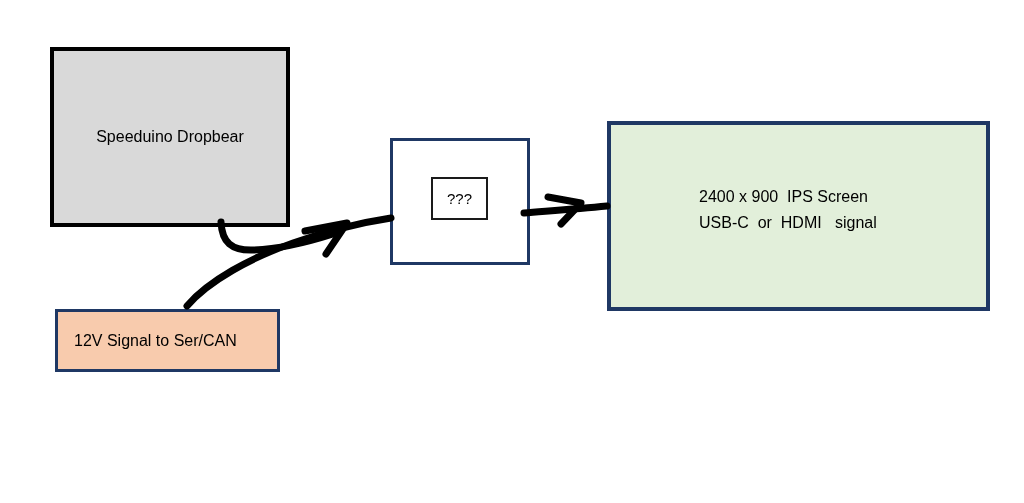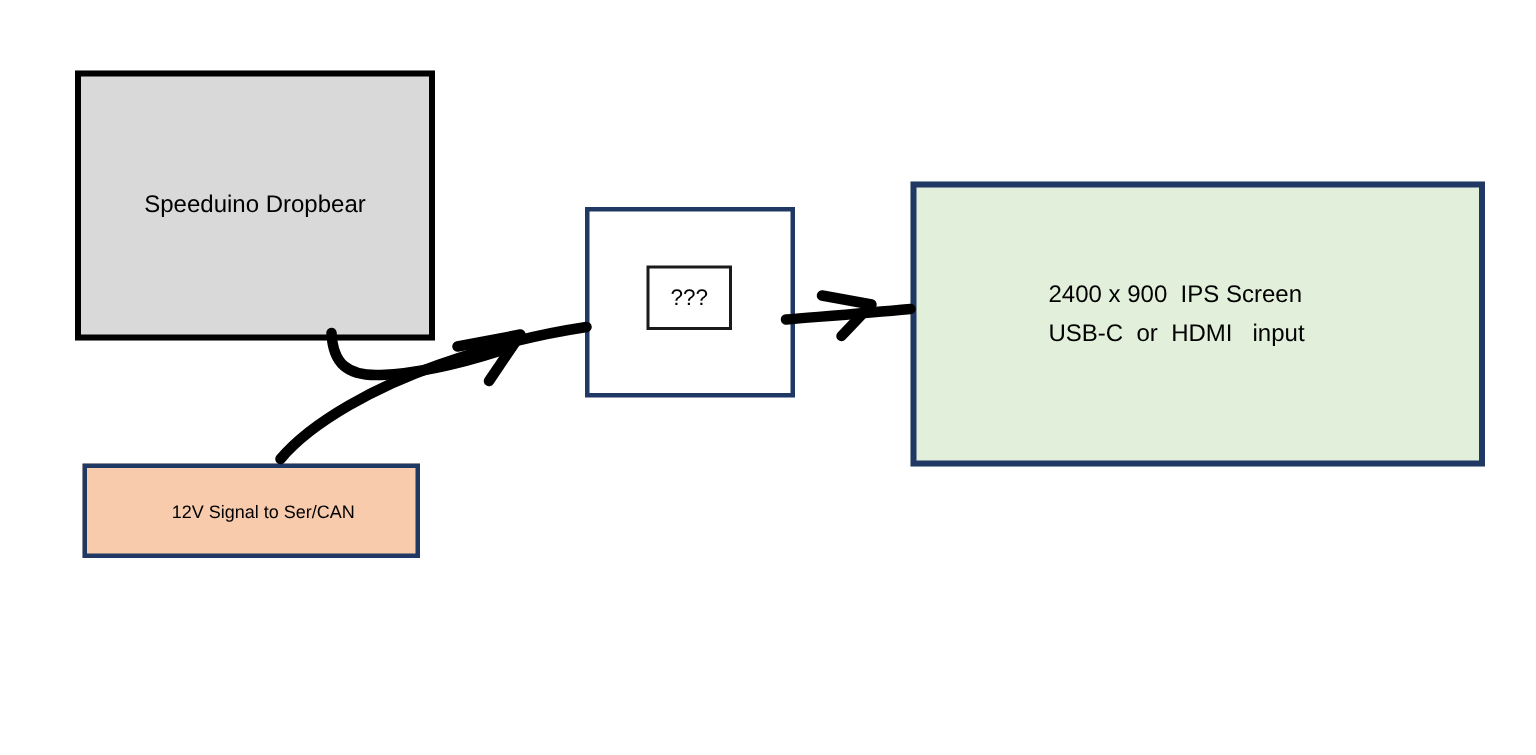--- a/index.html
+++ b/index.html
@@ -48,23 +48,22 @@
   }
   .box-signal {
     left: 55px; top: 309px;
     width: 225px; height: 63px;
     background: var(--signal-fill, #f8cbad);
     border: 3px solid var(--navy-border, #1f3864);
     display: flex;
     flex-direction: column;
     justify-content: center;
     padding-left: 16px;
-    font-size: 12px;
+    font-size: 16px;
     line-height: 26px;
-    text-align: center;
   }
   .box-unknown {
     left: 390px; top: 138px;
     width: 140px; height: 127px;
     background: #ffffff;
     border: 3px solid var(--navy-border, #1f3864);
   }
   .unknown-inner {
     position: absolute;
     left: 38px; top: 36px;
@@ -111,16 +110,16 @@
   </div>
 
   <div class="box box-unknown">
     <div class="unknown-inner">
       <span>???</span>
     </div>
   </div>
 
   <div class="box box-screen">
     <div class="pre-space">2400 x 900  IPS Screen</div>
-    <div class="pre-space">USB-C  or  HDMI   input</div>
+    <div class="pre-space">USB-C  or  HDMI   signal</div>
   </div>
 
 </div>
 
 </body></html>

